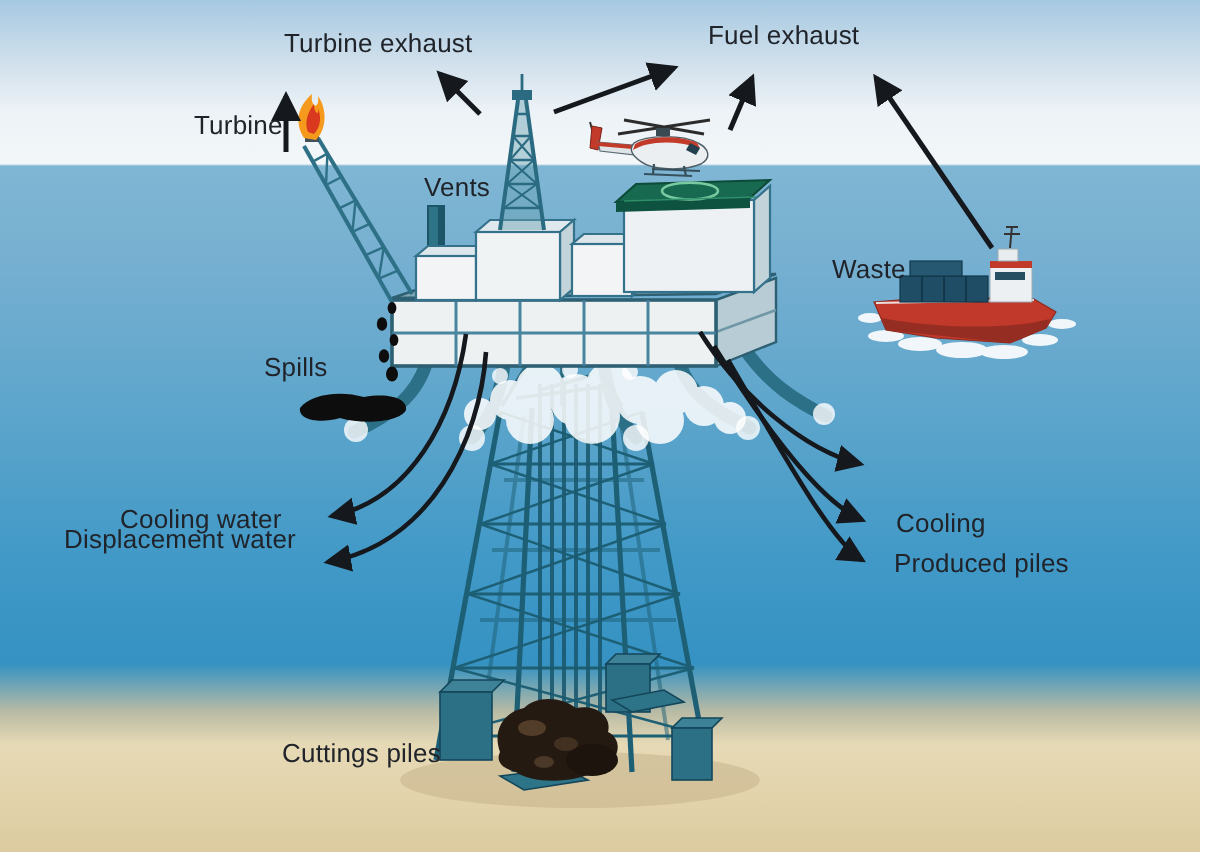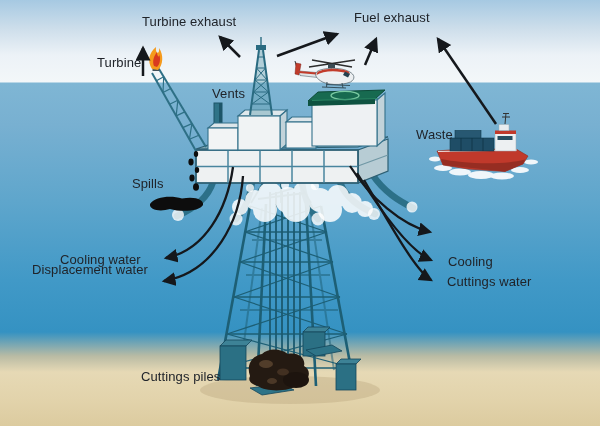--- a/index.html
+++ b/index.html
@@ -286,16 +286,16 @@
 
 <div class="lbl" style="left:142px;top:15px">Turbine exhaust</div>
 <div class="lbl" style="left:354px;top:11px">Fuel exhaust</div>
 <div class="lbl" style="left:97px;top:56px">Turbine</div>
 <div class="lbl" style="left:212px;top:87px">Vents</div>
 <div class="lbl" style="left:416px;top:128px">Waste</div>
 <div class="lbl" style="left:132px;top:177px">Spills</div>
 <div class="lbl" style="left:60px;top:253px">Cooling water</div>
 <div class="lbl" style="left:32px;top:263px">Displacement water</div>
 <div class="lbl" style="left:448px;top:255px">Cooling</div>
-<div class="lbl" style="left:447px;top:275px">Cuttings water</div>
+<div class="lbl" style="left:447px;top:275px">Produced piles</div>
 <div class="lbl" style="left:141px;top:370px">Cuttings piles</div>
 
 </div>
 
 </body></html>

